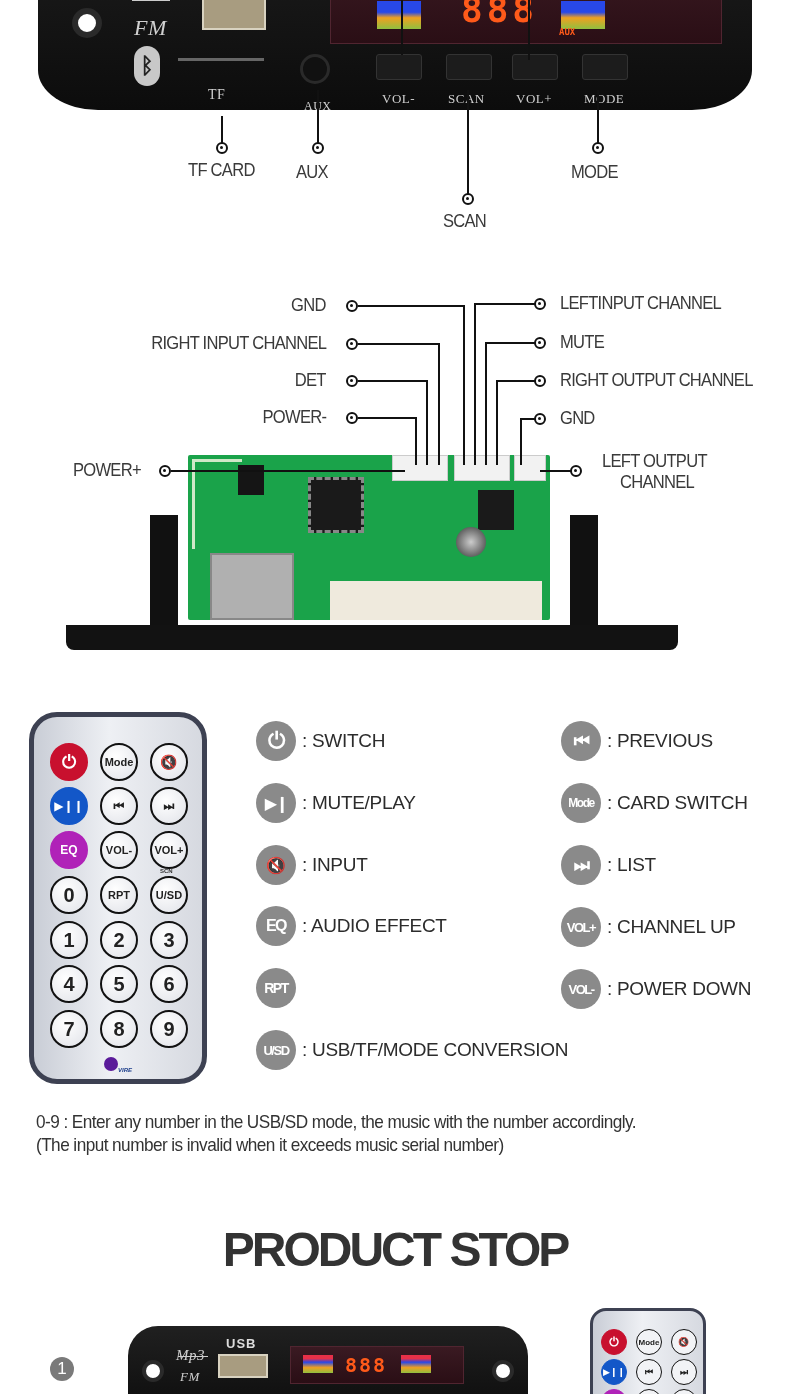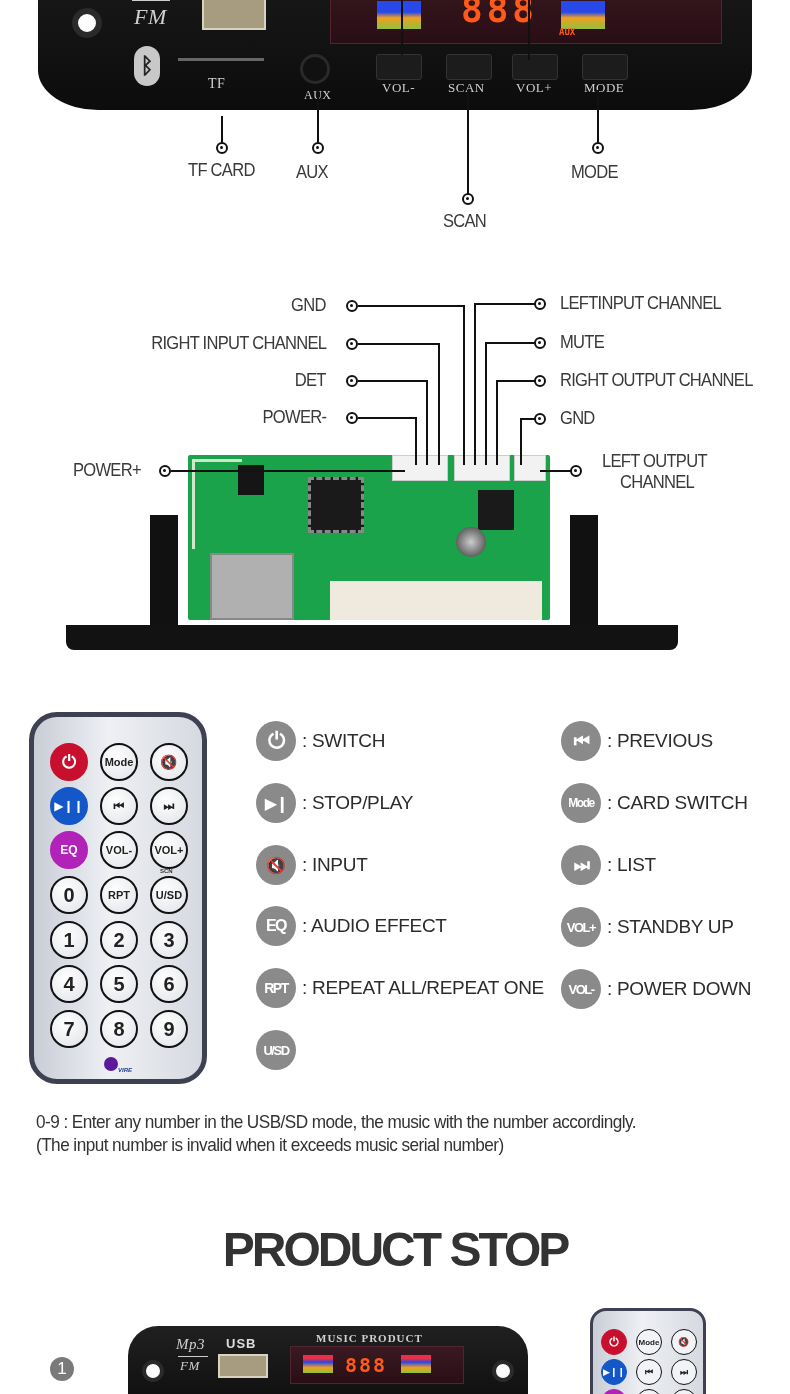--- a/index.html
+++ b/index.html
@@ -8,21 +8,21 @@
     .abs { position: absolute; }
     .label { position: absolute; font-family: "Liberation Sans", sans-serif; color: #3a3a3a; font-size: 18px; letter-spacing: -0.8px; white-space: nowrap; transform: scaleX(0.92); transform-origin: left center; }
     .label.r { transform-origin: right center; text-align: right; }
     .dot { position: absolute; width: 12px; height: 12px; border: 2.5px solid #111; border-radius: 50%; background: #fff; }
     .dot::after { content: ""; position: absolute; left: 2px; top: 2px; width: 3px; height: 3px; background: #111; border-radius: 50%; }
     .line { position: absolute; background: #111; }
 
     
     .panel-top { left: 38px; top: -40px; width: 714px; height: 150px; background: linear-gradient(#1a1a1a, #0c0c0c); border-radius: 0 0 60px 60px / 0 0 40px 40px; }
     .hole { position: absolute; width: 30px; height: 30px; border-radius: 50%; background: #fff; border: 6px solid #2a2a2a; }
-    .silk { position: absolute; font-family: "Liberation Serif", serif; color: #d0d0d0; font-size: 14px; letter-spacing: 0.5px; }
+    .silk { position: absolute; font-family: "Liberation Serif", serif; color: #d0d0d0; font-size: 14px; letter-spacing: 0.5px; margin-top: 11px; }
     .disp { position: absolute; background: linear-gradient(#3a1a22, #2a0e15); border: 1px solid #502530; }
     .seg { position: absolute; font-family: "DejaVu Sans Mono", monospace; color: #ff5a1a; font-weight: bold; }
     .btn-key { position: absolute; width: 46px; height: 26px; background: #1c1c1c; border: 1px solid #333; border-radius: 3px; }
     .usb-port { position: absolute; background: #a89c80; border: 2px solid #d8d2c0; }
 
     
     .pcb-case { left: 66px; top: 515px; width: 612px; height: 135px; }
     .pcb { left: 188px; top: 455px; width: 362px; height: 165px; background: #1aa34a; border-radius: 2px; }
     .connector { position: absolute; background: #f2f2f2; border: 1px solid #ccc; height: 26px; }
 
@@ -195,53 +195,53 @@
   <div class="abs" style="left:70px; top:340px; width:14px; height:14px; border-radius:50%; background:#5a1a9a;"></div>
   <div class="abs" style="left:84px; top:350px; font-size:6px; font-weight:bold; font-style:italic; color:#1b3d8a;">VIRE</div>
 </div>
 
 <div class="legend-item" style="left:256px; top:721px;">
   <div class="legend-icon" style="font-size:22px;">⏻</div>
   <div class="legend-text">:  SWITCH</div>
 </div>
 <div class="legend-item" style="left:256px; top:783px;">
   <div class="legend-icon">▶❙</div>
-  <div class="legend-text">:  STOP/PLAY</div>
+  <div class="legend-text">:  MUTE/PLAY</div>
 </div>
 <div class="legend-item" style="left:256px; top:845px;">
   <div class="legend-icon">🔇</div>
   <div class="legend-text">:  INPUT</div>
 </div>
 <div class="legend-item" style="left:256px; top:906px;">
   <div class="legend-icon">EQ</div>
   <div class="legend-text">:  AUDIO EFFECT</div>
 </div>
 <div class="legend-item" style="left:256px; top:968px;">
   <div class="legend-icon" style="font-size:14px;">RPT</div>
-  <div class="legend-text">: REPEAT ALL/REPEAT ONE</div>
 </div>
 <div class="legend-item" style="left:256px; top:1030px;">
   <div class="legend-icon" style="font-size:13px;">U/SD</div>
+  <div class="legend-text">: USB/TF/MODE CONVERSION</div>
 </div>
 
 <div class="legend-item" style="left:561px; top:721px;">
   <div class="legend-icon" style="font-size:18px;">⏮</div>
   <div class="legend-text">:  PREVIOUS</div>
 </div>
 <div class="legend-item" style="left:561px; top:783px;">
   <div class="legend-icon" style="font-size:12px;">Mode</div>
   <div class="legend-text">:  CARD SWITCH</div>
 </div>
 <div class="legend-item" style="left:561px; top:845px;">
   <div class="legend-icon" style="font-size:18px;">⏭</div>
   <div class="legend-text">:  LIST</div>
 </div>
 <div class="legend-item" style="left:561px; top:907px;">
   <div class="legend-icon" style="font-size:13px;">VOL+</div>
-  <div class="legend-text">:  STANDBY UP</div>
+  <div class="legend-text">:  CHANNEL UP</div>
 </div>
 <div class="legend-item" style="left:561px; top:969px;">
   <div class="legend-icon" style="font-size:13px;">VOL-</div>
   <div class="legend-text">:  POWER DOWN</div>
 </div>
 
 <div class="abs note">
   <div>0-9 : Enter any number in the USB/SD mode, the  music with the number accordingly.</div>
   <div>(The input number is invalid when it exceeds music serial number)</div>
 </div>

